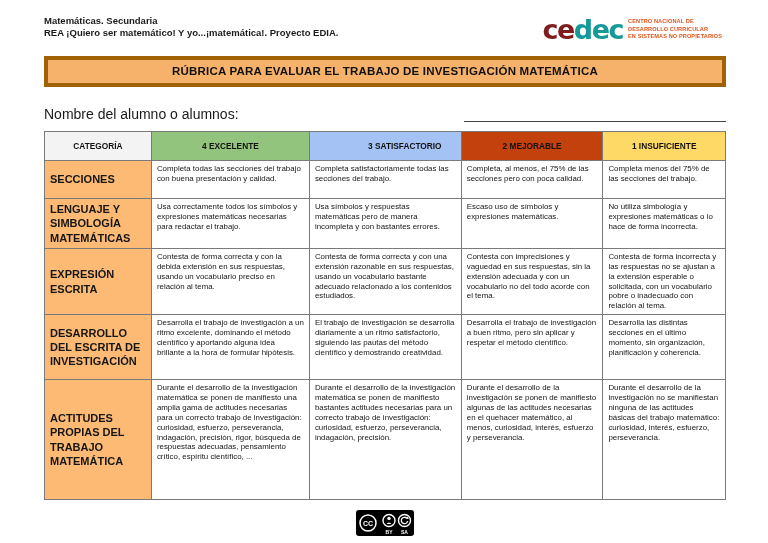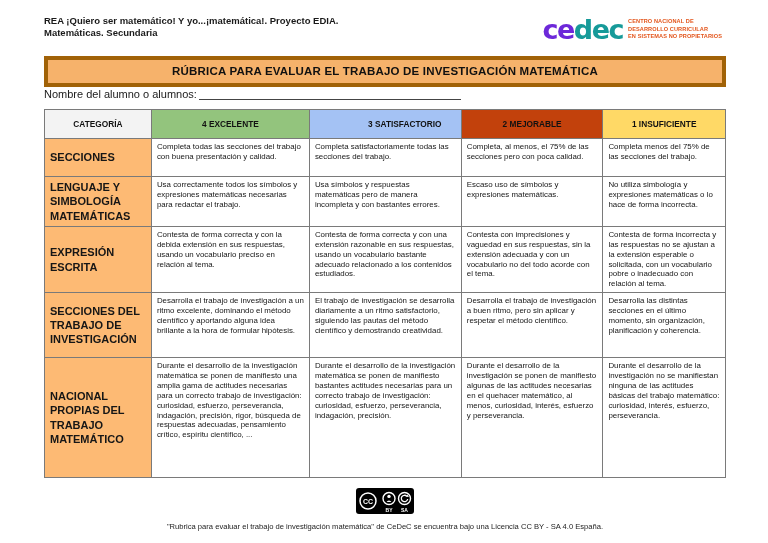--- a/index.html
+++ b/index.html
@@ -13,21 +13,21 @@
   .logo-block { display: flex; align-items: center; gap: 5px; margin-top: 1px; margin-right: 4px; }
   .logo-word { font-size: 27px; font-weight: bold; letter-spacing: -1.5px; line-height: 1; font-family: "DejaVu Sans", sans-serif; }
   .logo-tagline { font-size: 5.6px; font-weight: bold; line-height: 1.35; letter-spacing: 0.1px; }
   .logo-tagline span { display: block; }
 
   
   .banner { margin-top: 13px; border: 4px solid #a16207; background: #f6b26b; text-align: center; padding: 5px 0 6px 0; }
   .banner-text { font-size: 11.5px; font-weight: bold; color: #111; letter-spacing: 0.2px; }
 
   
-  .name-line { margin-top: 1px; font-size: 11px; color: #1a1a1a; display: flex; align-items: flex-end; }
+  .name-line { margin-top: 19px; font-size: 14px; color: #1a1a1a; display: flex; align-items: flex-end; justify-content: space-between; }
   .name-blank { display: inline-block; width: 262px; border-bottom: 1px solid #444; height: 9px; margin-left: 2px; }
 
   
   table.rubric { width: 100%; border-collapse: collapse; table-layout: fixed; margin-top: 9px; border-radius: 31px; }
   .rubric th, .rubric td { border: 1px solid #7a7a7a; padding: 3px 5px; vertical-align: top; }
   .rubric th { font-size: 8.3px; font-weight: bold; text-align: center; vertical-align: middle; height: 29px; color: #111; }
   .rubric td { font-size: 7.9px; line-height: 1.25; color: #161616; margin-left: 18px; }
   .rubric td.category { font-weight: bold; font-size: 11px; background: #fdba74; vertical-align: middle; line-height: 1.3; }
   tr.r0 { height: 38px; } tr.r1 { height: 46px; } tr.r2 { height: 62px; } tr.r3 { height: 65px; } tr.r4 { height: 120px; }
 
@@ -36,26 +36,26 @@
   .cc-badge { display: inline-block; }
   .footer-text { font-size: 7.6px; color: #222; margin-top: 4px; }
 </style>
 </head>
 <body>
 
 <div class="page">
 
   <div class="top-header">
     <div class="project-title">
+      <div>Matemáticas. Secundaria</div>
       <div>REA ¡Quiero ser matemático! Y yo...¡matemática!. Proyecto EDIA.</div>
-      <div>Matemáticas. Secundaria</div>
     </div>
     <div class="logo-block">
       <div class="logo-word">
-        <span style="color:#6d28d9;">ce</span><span style="color:#169a99;margin-top:40px;">dec</span>
+        <span style="color:#7f1d1d;">ce</span><span style="color:#169a99;margin-top:40px;">dec</span>
       </div>
       <div class="logo-tagline" style="color:#e3561d;">
         <span>CENTRO NACIONAL DE</span>
         <span>DESARROLLO CURRICULAR</span>
         <span>EN SISTEMAS NO PROPIETARIOS</span>
       </div>
     </div>
   </div>
 
   <div class="banner" style="background-color: rgb(246, 178, 107);">
@@ -100,28 +100,28 @@
         <td>No utiliza simbología y expresiones matemáticas o lo hace de forma incorrecta.</td>
       </tr>
       <tr class="r2">
         <td class="category">EXPRESIÓN ESCRITA</td>
         <td>Contesta de forma correcta y con la debida extensión en sus respuestas, usando un vocabulario preciso en relación al tema.</td>
         <td>Contesta de forma correcta y con una extensión razonable en sus respuestas, usando un vocabulario bastante adecuado relacionado a los contenidos estudiados.</td>
         <td>Contesta con imprecisiones y vaguedad en sus respuestas, sin la extensión adecuada y con un vocabulario no del todo acorde con el tema.</td>
         <td>Contesta de forma incorrecta y las respuestas no se ajustan a la extensión esperable o solicitada, con un vocabulario pobre o inadecuado con relación al tema.</td>
       </tr>
       <tr class="r3">
-        <td class="category">SECCIONES DEL TRABAJO DE INVESTIGACIÓN</td>
+        <td class="category">DESARROLLO DEL ESCRITA DE INVESTIGACIÓN</td>
         <td>Desarrolla el trabajo de investigación a un ritmo excelente, dominando el método científico y aportando alguna idea brillante a la hora de formular hipótesis.</td>
         <td>El trabajo de investigación se desarrolla diariamente a un ritmo satisfactorio, siguiendo las pautas del método científico y demostrando creatividad.</td>
         <td>Desarrolla el trabajo de investigación a buen ritmo, pero sin aplicar y respetar el método científico.</td>
         <td>Desarrolla las distintas secciones en el último momento, sin organización, planificación y coherencia.</td>
       </tr>
       <tr class="r4">
-        <td class="category">NACIONAL PROPIAS DEL TRABAJO MATEMÁTICO</td>
+        <td class="category">ACTITUDES PROPIAS DEL TRABAJO MATEMÁTICA</td>
         <td>Durante el desarrollo de la investigación matemática se ponen de manifiesto una amplia gama de actitudes necesarias para un correcto trabajo de investigación: curiosidad, esfuerzo, perseverancia, indagación, precisión, rigor, búsqueda de respuestas adecuadas, pensamiento crítico, espíritu científico, ...</td>
         <td>Durante el desarrollo de la investigación matemática se ponen de manifiesto bastantes actitudes necesarias para un correcto trabajo de investigación: curiosidad, esfuerzo, perseverancia, indagación, precisión.</td>
         <td>Durante el desarrollo de la investigación se ponen de manifiesto algunas de las actitudes necesarias en el quehacer matemático, al menos, curiosidad, interés, esfuerzo y perseverancia.</td>
         <td>Durante el desarrollo de la investigación no se manifiestan ninguna de las actitudes básicas del trabajo matemático: curiosidad, interés, esfuerzo, perseverancia.</td>
       </tr>
     </tbody>
   </table>
 
   <div class="footer">
     <svg class="cc-badge" width="58" height="26" viewBox="0 0 58 26" xmlns="http://www.w3.org/2000/svg">

